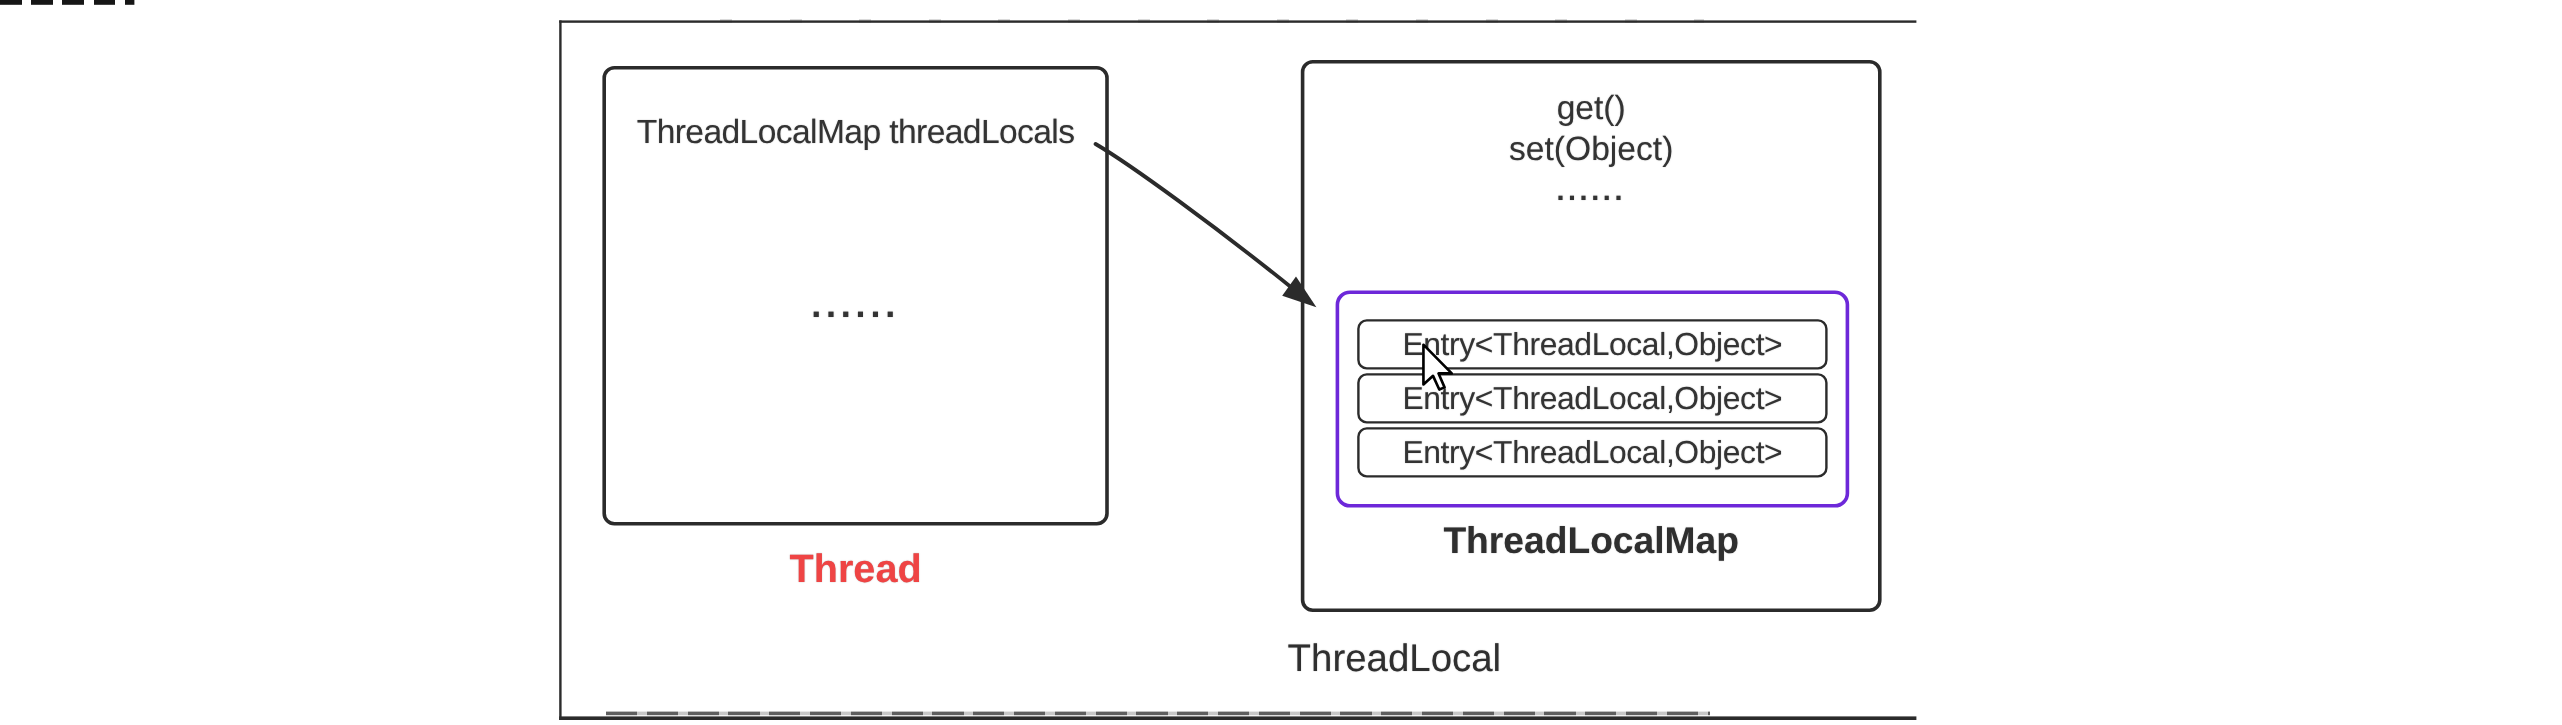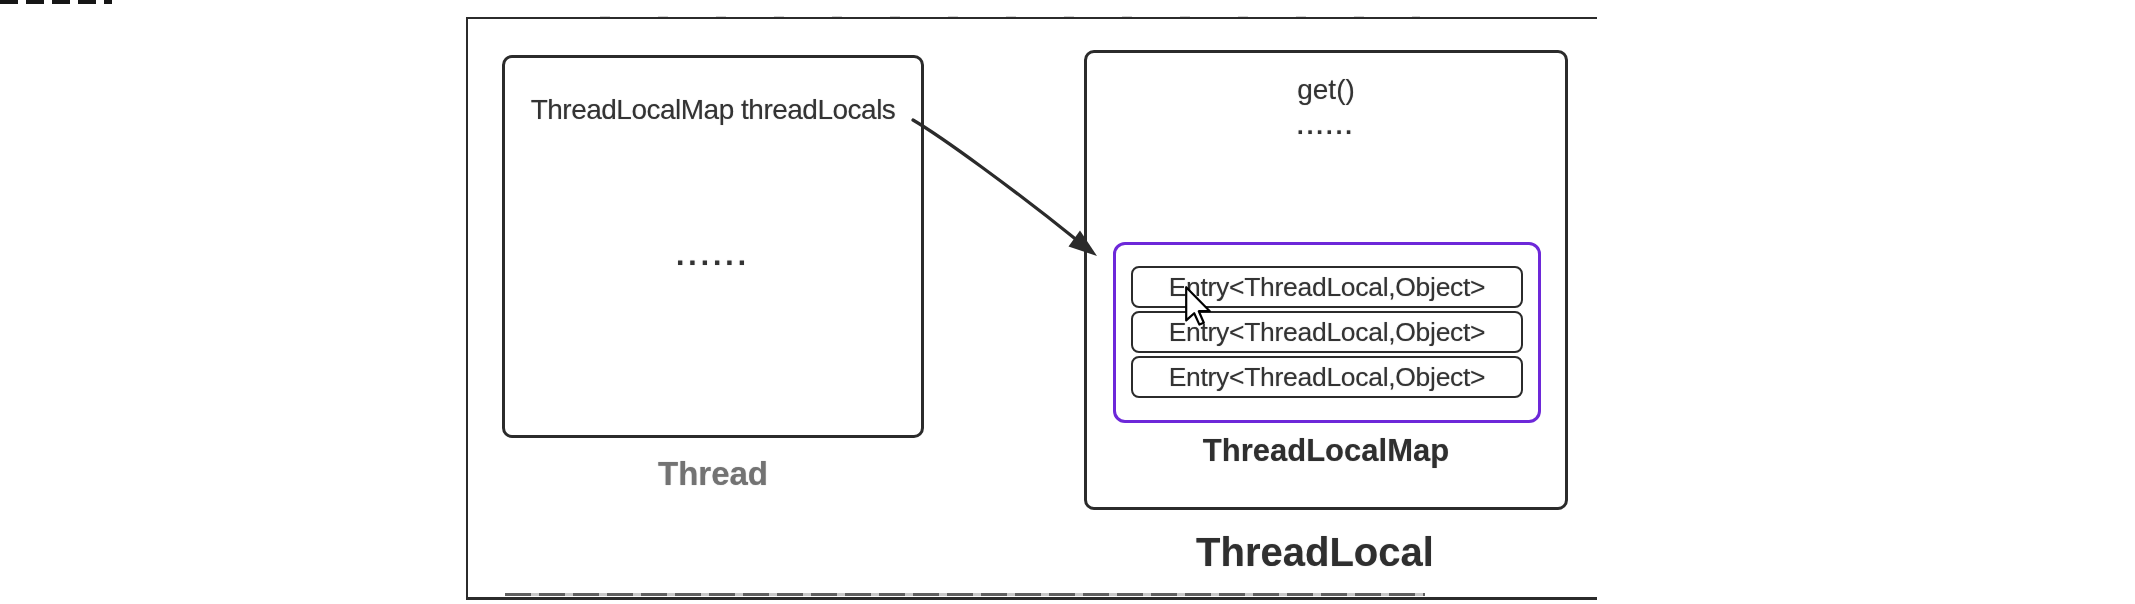--- a/index.html
+++ b/index.html
@@ -37,21 +37,21 @@
   .thread-field{
     position:absolute;left:0;right:0;top:36px;text-align:center;
     font-size:28px;font-weight:500;letter-spacing:-.5px;white-space:nowrap;
   }
   .thread-dots{
     position:absolute;left:0;right:0;top:180px;text-align:center;
     font-size:30px;font-weight:700;letter-spacing:4px;
   }
   .thread-caption{
     position:absolute;left:502px;top:455px;width:422px;text-align:center;
-    font-size:33px;font-weight:600;color:#737373;
+    font-size:33px;font-weight:600;color:#ef4444;
   }
 
   
   .tl-box{
     position:absolute;left:1073px;top:50px;width:484px;height:460px;
     border:3px solid #2b2b2b;border-radius:10px;box-sizing:border-box;margin-left:11px;
   }
   .tl-methods{
     position:absolute;left:0;right:0;top:20px;text-align:center;
     font-size:28px;font-weight:500;line-height:34px;
@@ -66,22 +66,22 @@
     height:42px;margin-bottom:3px;
     border:2.5px solid #2b2b2b;border-radius:8px;box-sizing:border-box;
     display:flex;align-items:center;justify-content:center;
     font-size:26.5px;font-weight:500;letter-spacing:-.3px;white-space:nowrap;
   }
   .tlm-caption{
     position:absolute;left:0;right:0;top:380px;text-align:center;
     font-size:31px;font-weight:700;color:#2f2f2f;
   }
   .tl-caption{
-    position:absolute;left:1073px;top:530px;width:484px;text-align:center;
-    font-size:40px;font-weight:700;color:#2f2f2f;
+    position:absolute;left:1073px;top:530px;width:484px;text-align:left;
+    font-size:32px;font-weight:400;color:#2f2f2f;
   }
 
   .arrow-layer{ position:absolute;left:0;top:0;pointer-events:none; }
   .cursor{ position:absolute;left:1185px;top:286px;pointer-events:none; }
 </style>
 </head>
 <body>
 
 <div class="stage">
 
@@ -92,20 +92,21 @@
 
   <div class="thread-box">
     <div class="thread-field soft">ThreadLocalMap threadLocals</div>
     <div class="thread-dots soft">......</div>
   </div>
   <div class="thread-caption soft">Thread</div>
 
   <div class="tl-box">
     <div class="tl-methods soft">
       <div>get()</div>
+      <div>set(Object)</div>
       <div class="dots">......</div>
     </div>
 
     <div class="entries-wrap">
       <div class="entry-row soft">Entry&lt;ThreadLocal,Object&gt;</div>
       <div class="entry-row soft">Entry&lt;ThreadLocal,Object&gt;</div>
       <div class="entry-row soft">Entry&lt;ThreadLocal,Object&gt;</div>
     </div>
 
     <div class="tlm-caption soft">ThreadLocalMap</div>

